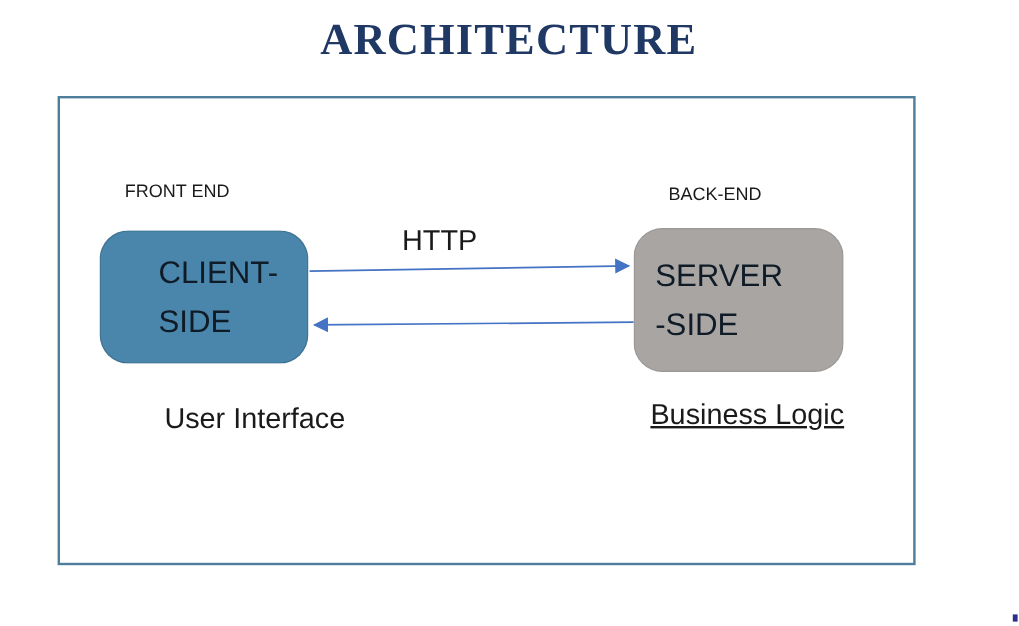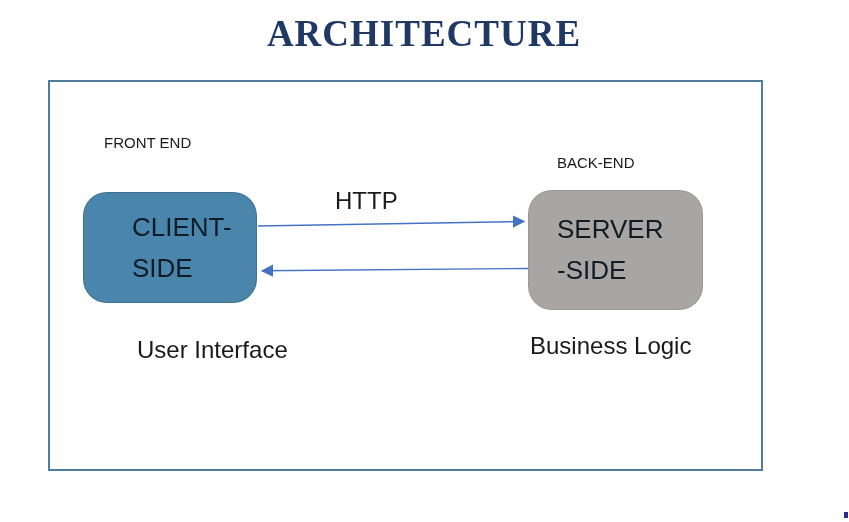--- a/index.html
+++ b/index.html
@@ -35,57 +35,57 @@
     box-sizing:border-box;
     border:2px solid var(--frame-border,#4e7e9b);
     background:transparent;
   }
   .zone-label{
     position:absolute;
     font-size:15px;line-height:18px;
     color:var(--label-text,#1a1a1a);
     white-space:nowrap;
   }
-  .zone-label.front{left:104px;top:134px;}
+  .zone-label.front{left:104px;top:151px;}
   .zone-label.back{left:557px;top:154px;}
   .node{
     position:absolute;
     box-sizing:border-box;
     border-radius:24px;
     display:flex;flex-direction:column;justify-content:center;
     font-size:26px;line-height:41px;
     color:var(--node-text,#0f1b26);
     white-space:nowrap;
   }
   .node.client{
     left:83px;top:192px;width:174px;height:111px;
     background:var(--client-fill,#4a86ab);
     border:1px solid rgba(0,0,0,0.15);
     padding-left:48px;
   }
   .node.server{
     left:528px;top:190px;width:175px;height:120px;
     background:var(--server-fill,#a8a5a3);
     border:1px solid rgba(0,0,0,0.08);
-    padding-left:28px;
+    padding-left:17px;
   }
   .http-label{
     position:absolute;left:335px;top:186px;
     font-size:24px;line-height:30px;
     color:var(--label-text,#1a1a1a);
     white-space:nowrap;
   }
   .caption{
     position:absolute;
     font-size:24px;line-height:28px;
     color:var(--label-text,#1a1a1a);
     white-space:nowrap;
   }
   .caption.ui{left:90px;top:336px;margin-left:47px;}
-  .caption.bl{left:530px;top:332px;}
+  .caption.bl{left:542px;top:332px;text-decoration:underline;}
   .arrows{
     position:absolute;left:0;top:0;
     pointer-events:none;
   }
   .arrows line{stroke:var(--arrow,#4472c4);stroke-width:1.4;}
   .arrows .head{fill:var(--arrow,#4472c4);}
   .stray-dot{
     position:absolute;left:844px;top:512px;
     width:4px;height:6px;
     background:var(--stray-dot,#2d2d8e);

